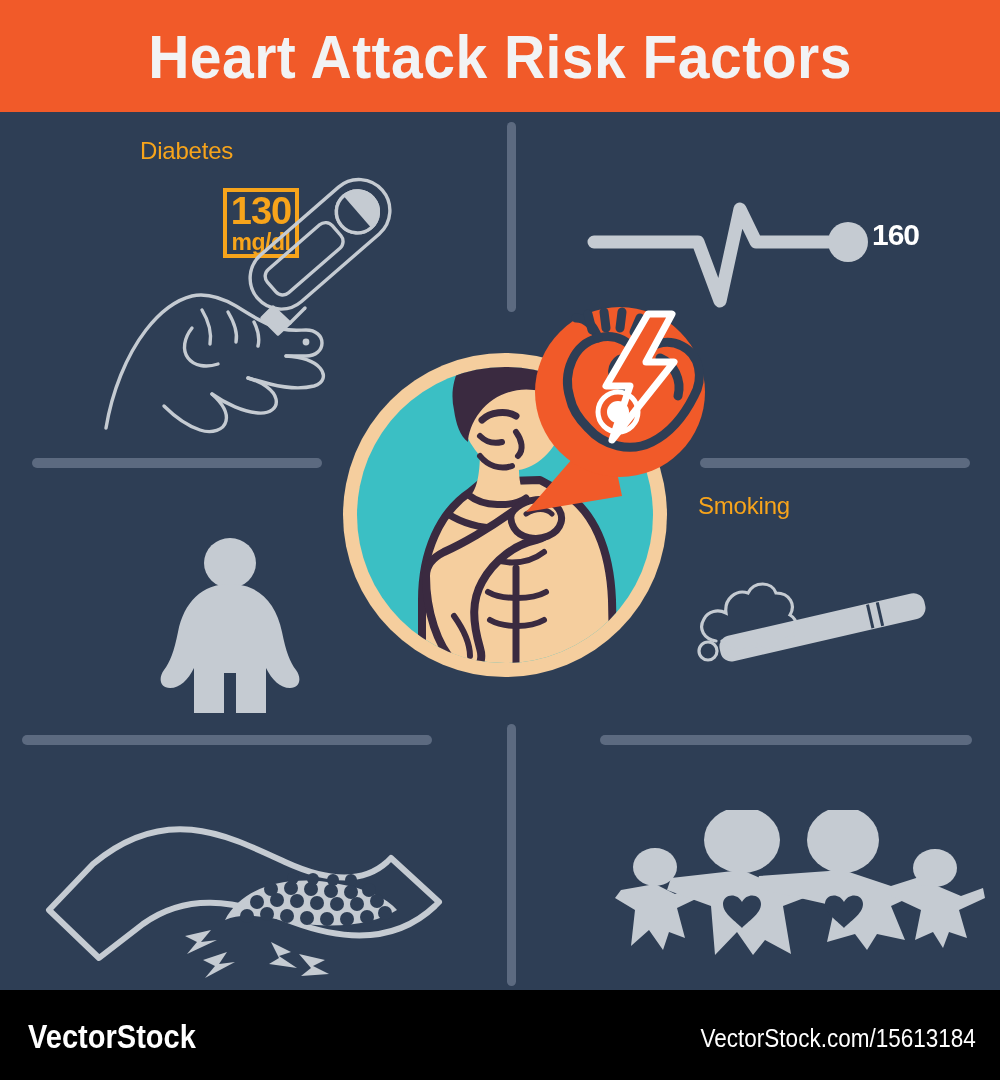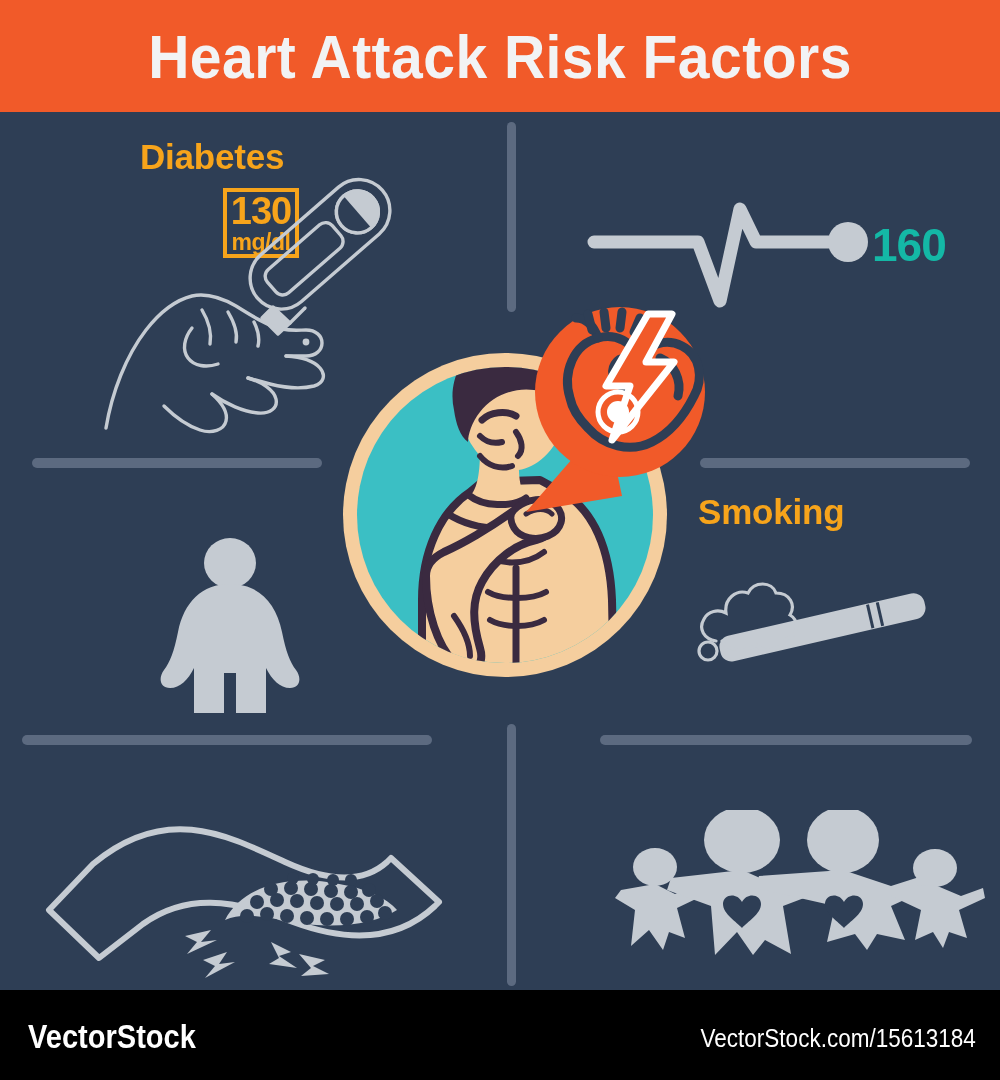--- a/index.html
+++ b/index.html
@@ -42,22 +42,22 @@
     position: absolute;
     left: 0; top: 112px;
     width: 1000px; height: 878px;
     background: #2e3e55;
   }
 
   
   .sec-title {
     position: absolute;
     color: #f7a41b;
-    font-size: 35px;
-    font-weight: bold;
+    font-size: 24px;
+    font-weight: normal;
     white-space: nowrap;
     letter-spacing: -0.2px;
   }
   #title-diabetes   { left: 140px; top: 137px; }
   #title-hbp        { left: 594px; top: 137px; }
   #title-overweight { left: 113px; top: 492px; }
   #title-smoking    { left: 698px; top: 492px; }
   #title-chol       { left: 66px;  top: 764px; }
   #title-family     { left: 643px; top: 764px; }
 
@@ -90,22 +90,22 @@
     justify-content: center;
     line-height: 1;
   }
   #glucose-value { font-size: 38px; font-weight: bold; letter-spacing: -1px; }
   #glucose-unit  { font-size: 23px; font-weight: bold; margin-top: 1px; letter-spacing: -0.5px; }
 
   
   #bp-value {
     position: absolute;
     left: 872px; top: 218px;
-    color: #14b8a6;
-    font-size: 46px;
+    color: #ffffff;
+    font-size: 30px;
     font-weight: bold;
     letter-spacing: -1px;
   }
 
   
   .art { position: absolute; }
   #art-diabetes  { left: 80px;  top: 160px; }
   #art-ekg       { left: 580px; top: 195px; }
   #art-overweight{ left: 150px; top: 538px; }
   #art-smoking   { left: 680px; top: 555px; }

